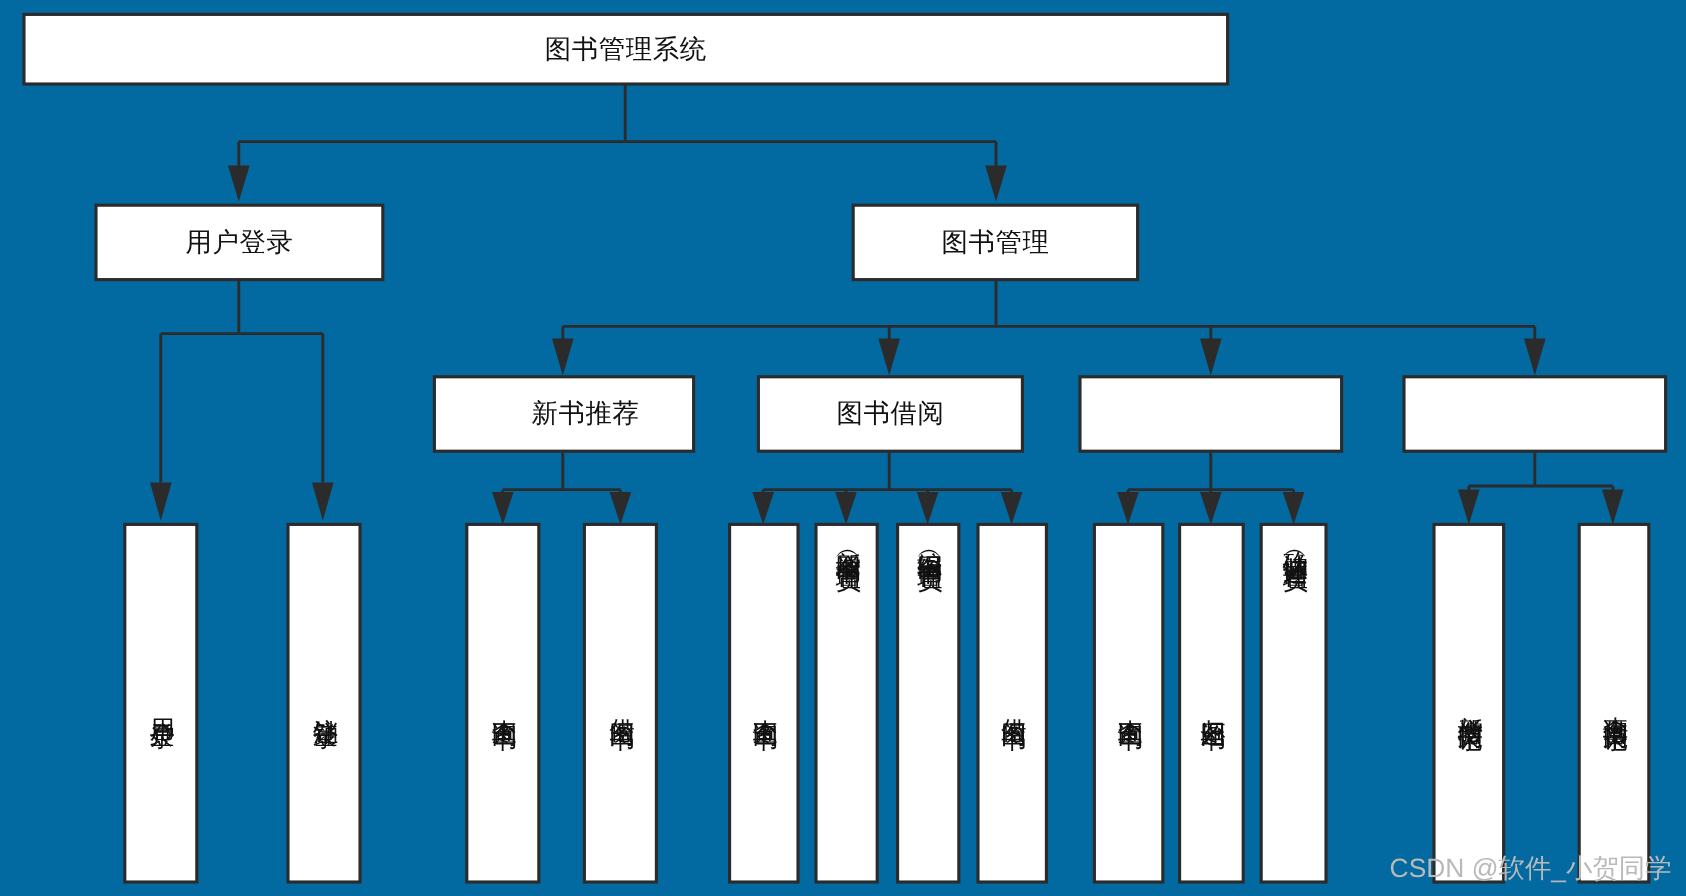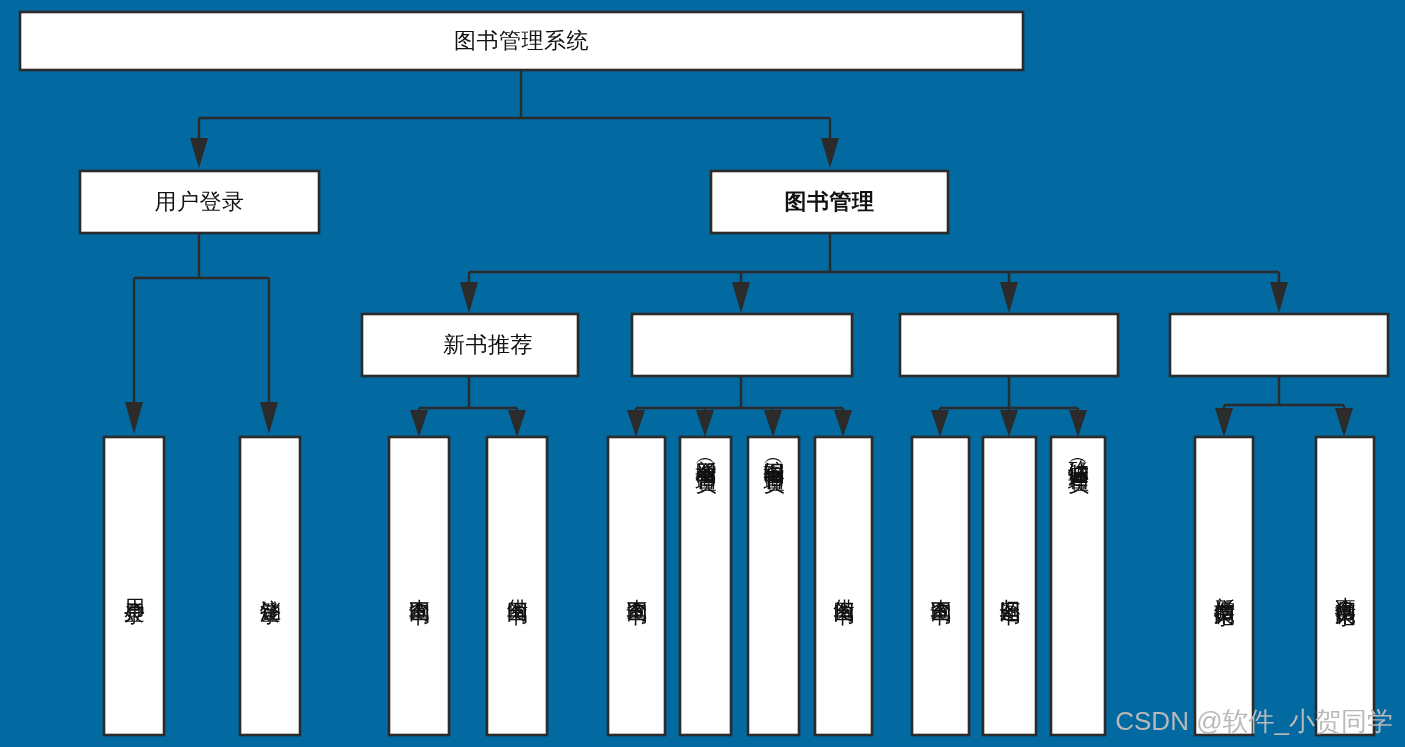--- a/index.html
+++ b/index.html
@@ -70,21 +70,21 @@
     font-size: 22px;
     color: #111111;
     white-space: nowrap;
     letter-spacing: 0.5px;
   }
   .watermark {
     position: absolute;
     right: 12px;
     bottom: 8px;
     font-family: "Liberation Sans", "DejaVu Sans", sans-serif;
-    font-size: 26px;
+    font-size: 22px;
     color: #b9b9b9;
     white-space: nowrap;
     user-select: none;
   }
 </style>
 </head>
 <body>
 
 <div id="diagram-root">
 
@@ -192,27 +192,30 @@
     <rect class="node-box" x="1316" y="437" width="58" height="298"></rect>
   </svg>
 
   <div class="hlabel-wrap" style="left:20px; top:12px; width:1003px; height:58px;">
     <span class="hlabel-text">图书管理系统</span>
   </div>
 
   <div class="hlabel-wrap" style="left:80px; top:171px; width:239px; height:62px;">
     <span class="hlabel-text">用户登录</span>
   </div>
-  <div class="hlabel-wrap" style="left:711px; top:171px; width:237px; height:62px;font-weight:bold;">
+  <div class="hlabel-wrap" style="left:711px; top:171px; width:237px; height:62px;">
     <span class="hlabel-text">图书管理</span>
   </div>
 
   <div class="hlabel-wrap" style="left:362px; top:314px; width:252px; height:62px;">
     <span class="hlabel-text">新书推荐</span>
   </div>
+  <div class="hlabel-wrap" style="left:632px; top:314px; width:220px; height:62px;">
+    <span class="hlabel-text">图书借阅</span>
+  </div>
 
   <div class="vlabel-wrap" style="left:104px; top:437px; width:60px; height:298px;">
     <span class="vlabel-text">用户登录</span>
   </div>
   <div class="vlabel-wrap" style="left:240px; top:437px; width:60px; height:298px;">
     <span class="vlabel-text">注销登录</span>
   </div>
 
   <div class="vlabel-wrap" style="left:389px; top:437px; width:60px; height:298px;">
     <span class="vlabel-text">查询图书</span>

